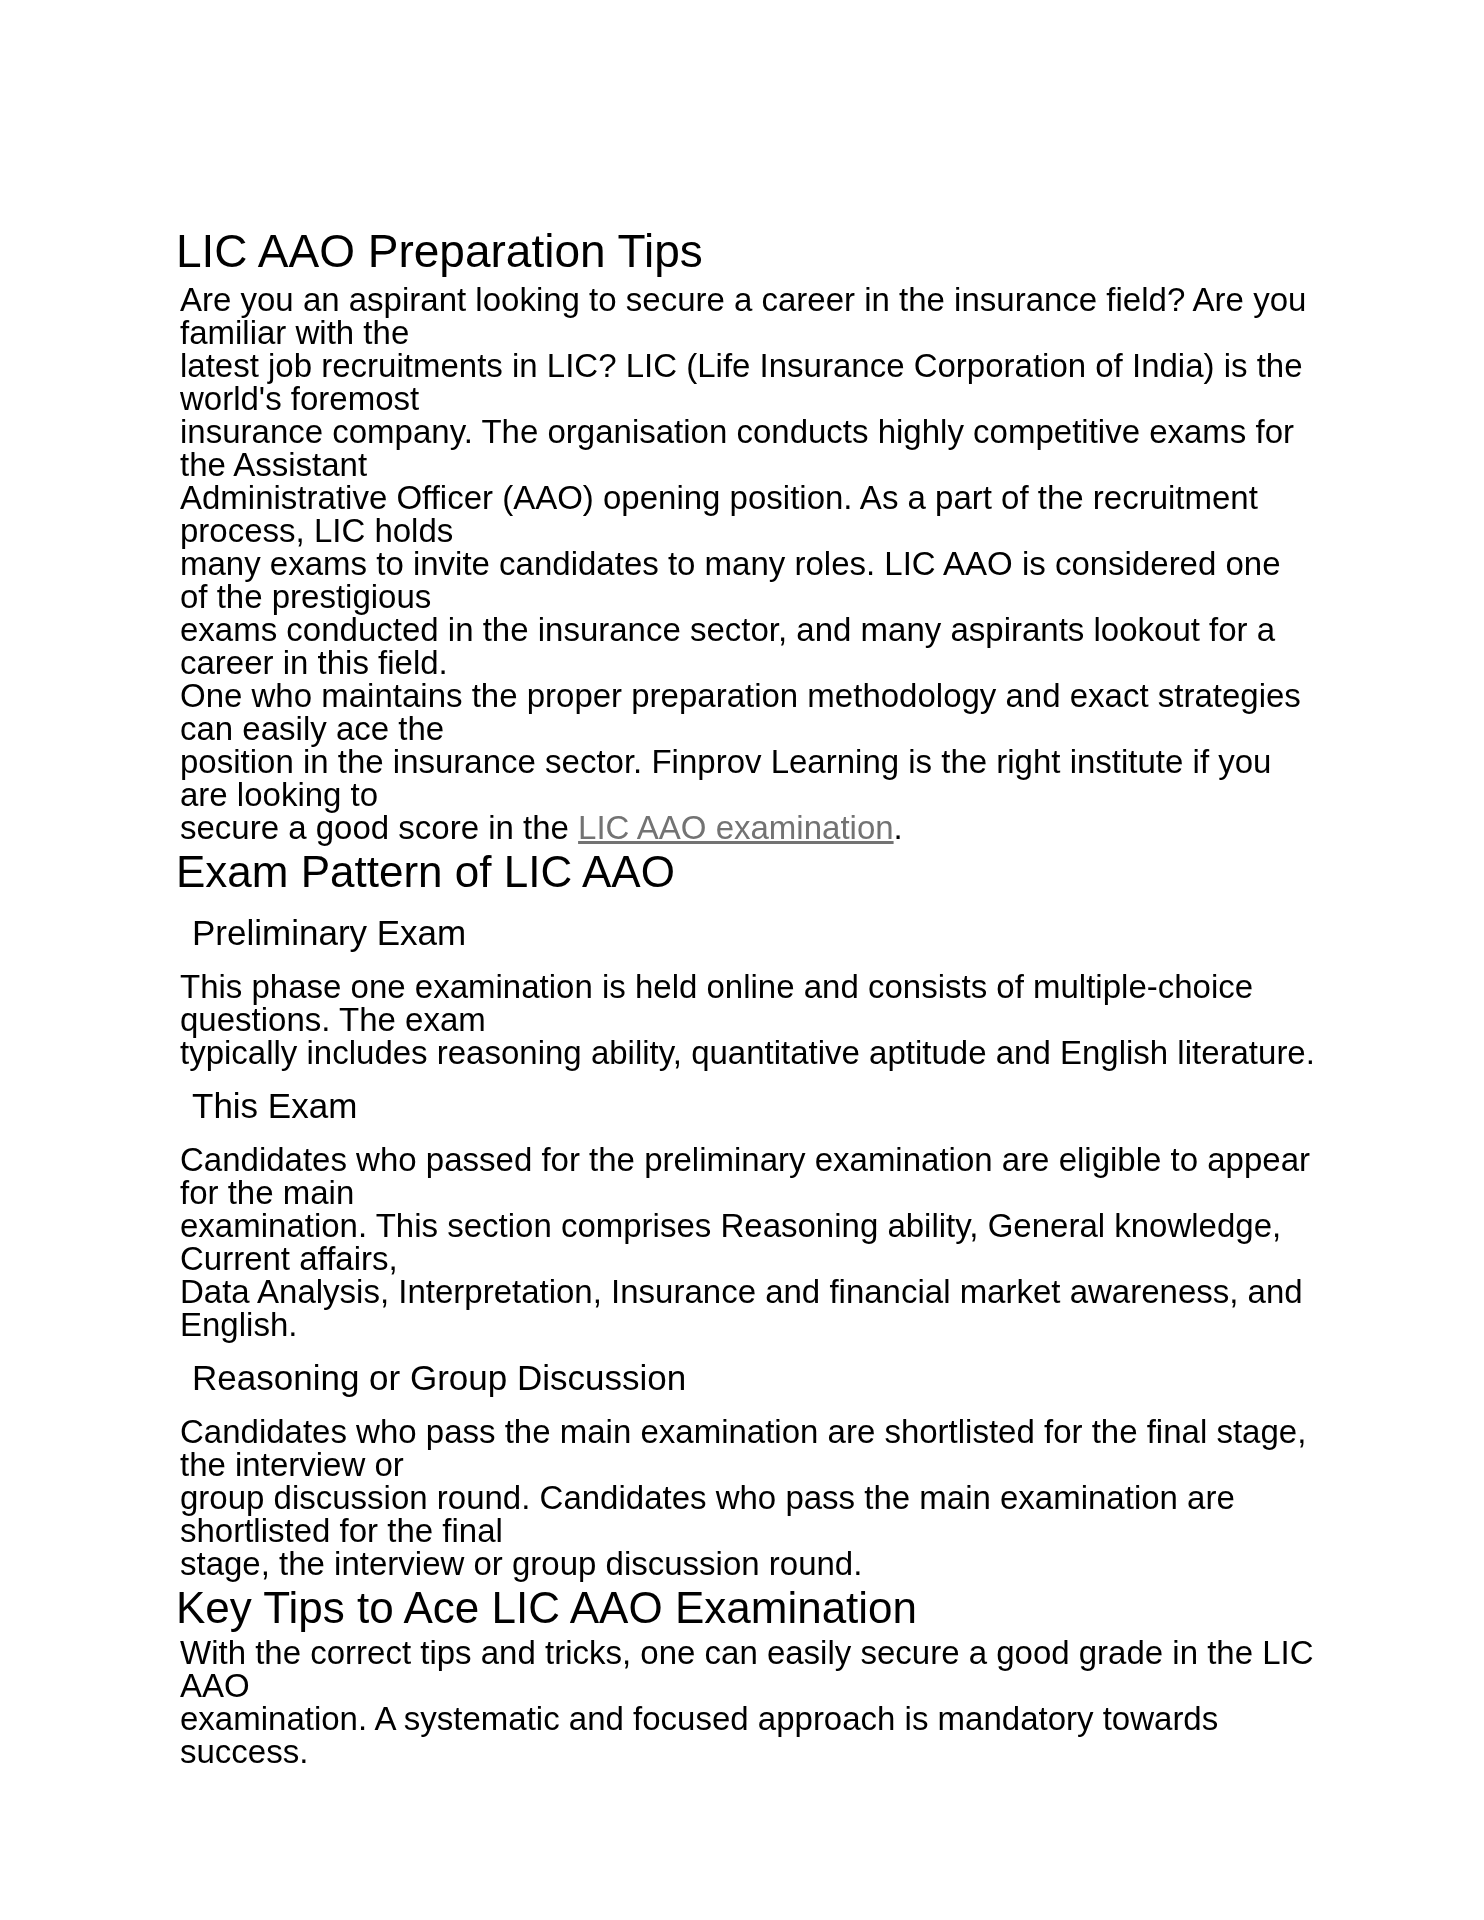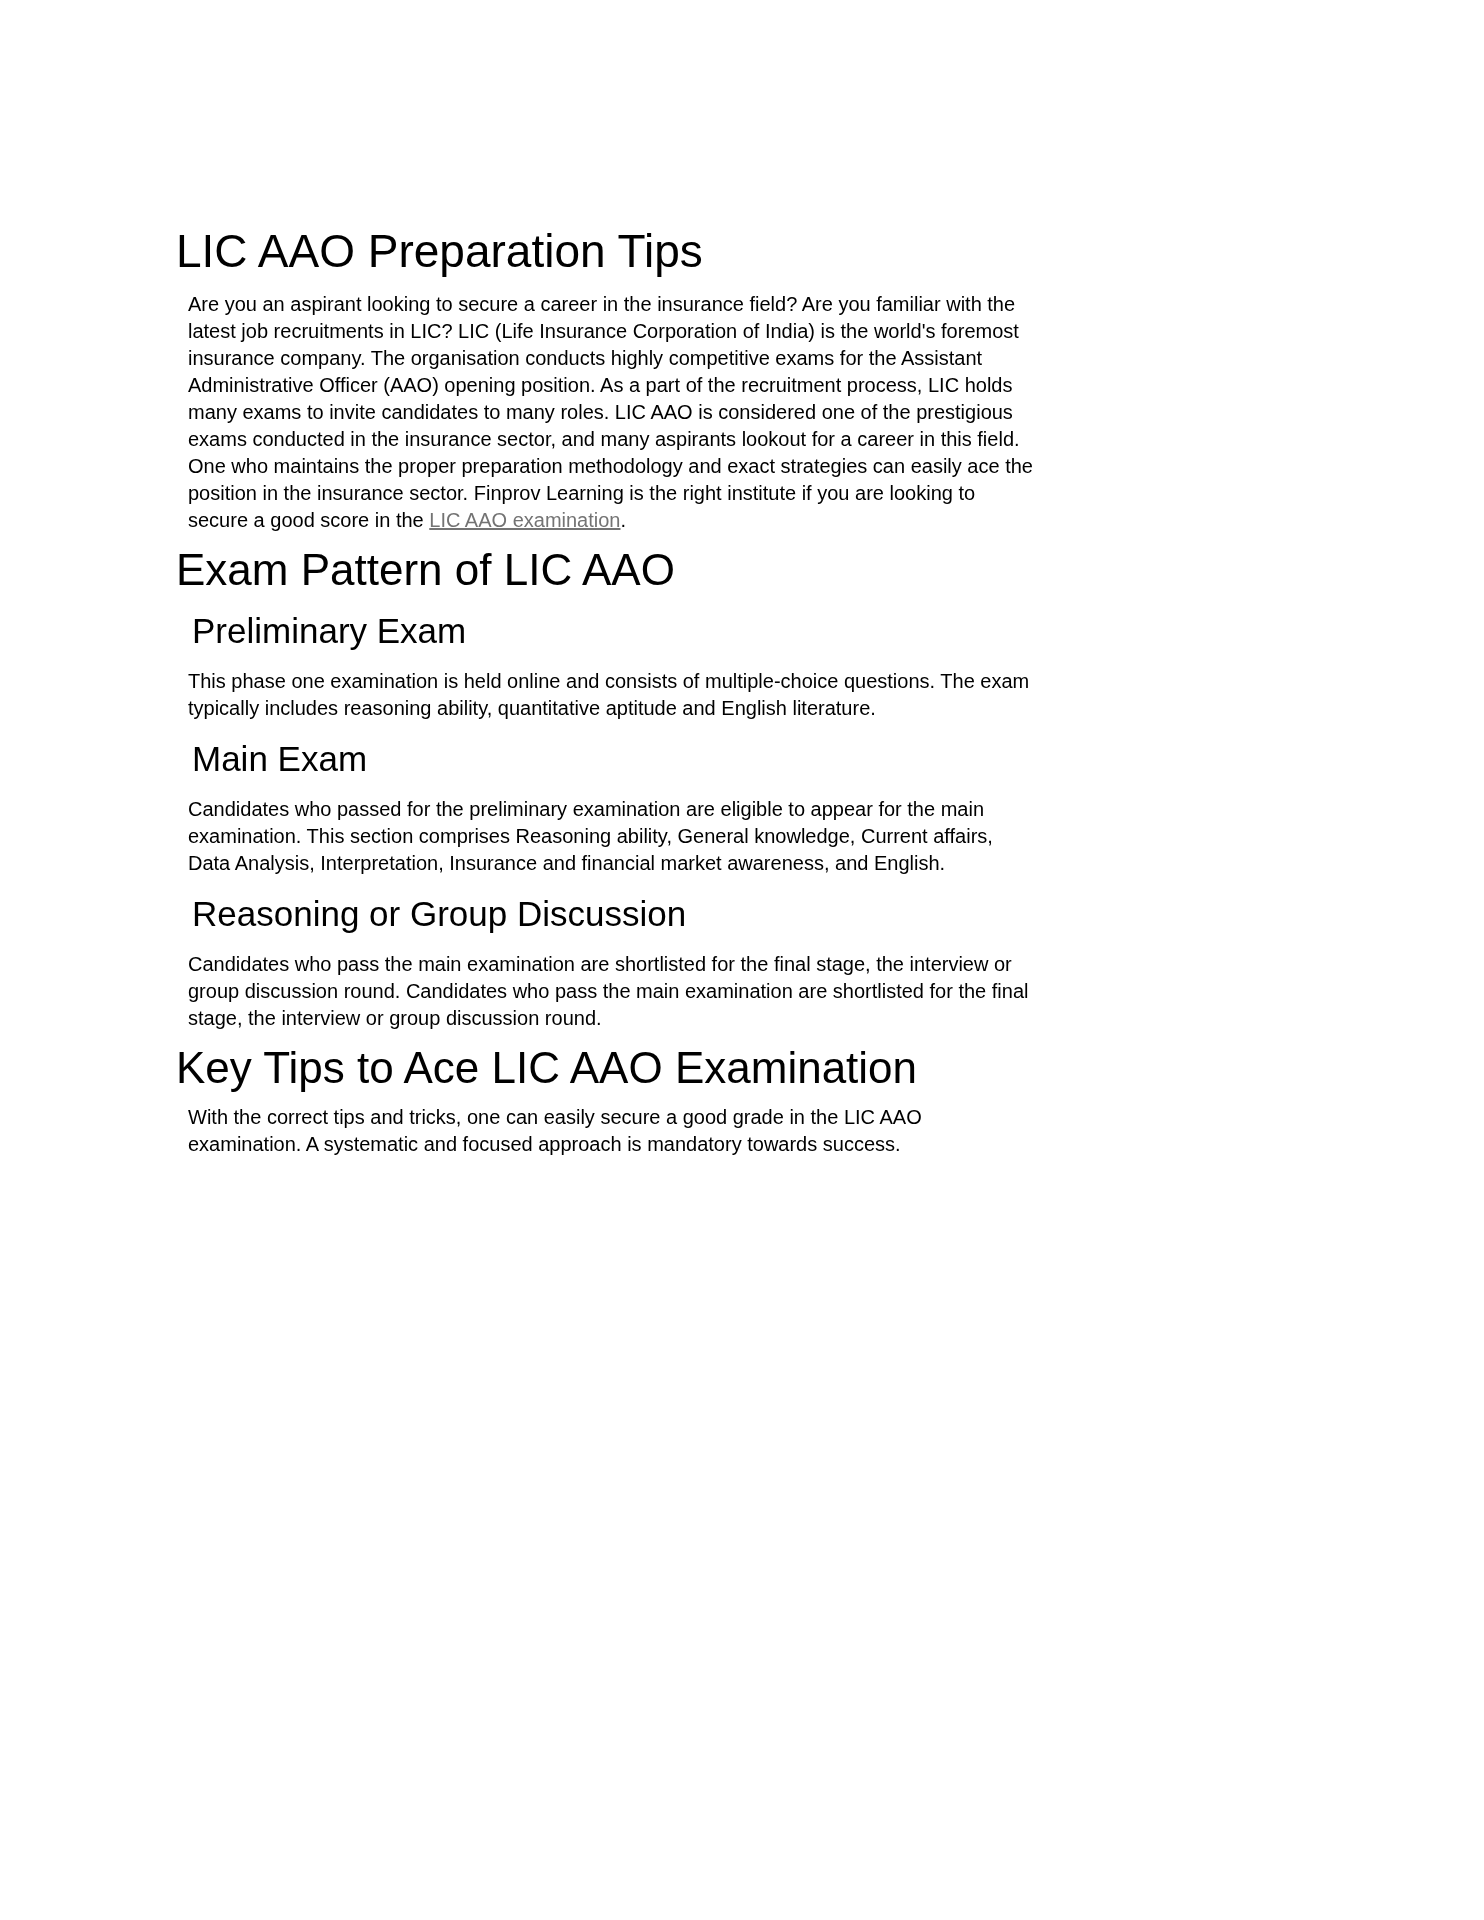--- a/index.html
+++ b/index.html
@@ -23,24 +23,24 @@
   }
   .doc-title {
     margin: 0;
     margin-top: 224px;
     font-size: 46px;
     line-height: 55px;
     font-weight: 400;
     white-space: pre-line;
   }
   p.body-text {
-    margin: 12px;
+    margin: 4px;
     width: 1136px;
-    font-size: 20px;
-    line-height: 27px;
+    font-size: 33px;
+    line-height: 33px;
     font-weight: 400;
     white-space: pre-line;
   }
   .intro { margin-top: 58px; }
   h2.doc-h2 {
     margin: 0;
     font-size: 44px;
     line-height: 48px;
     font-weight: 400;
     white-space: pre-line;
@@ -84,21 +84,21 @@
 One who maintains the proper preparation methodology and exact strategies can easily ace the
 position in the insurance sector. Finprov Learning is the right institute if you are looking to
 secure a good score in the </span><a class="doc-link">LIC AAO examination</a><span>.</span></p>
 
   <h2 class="doc-h2 mt-h2a">Exam Pattern of LIC AAO</h2>
 
   <h3 class="doc-h3 mt-h3a">Preliminary Exam</h3>
   <p class="body-text mt-p3">This phase one examination is held online and consists of multiple-choice questions. The exam
 typically includes reasoning ability, quantitative aptitude and English literature.</p>
 
-  <h3 class="doc-h3 mt-h3b">Main Exam</h3>
+  <h3 class="doc-h3 mt-h3b">This Exam</h3>
   <p class="body-text mt-p4">Candidates who passed for the preliminary examination are eligible to appear for the main
 examination. This section comprises Reasoning ability, General knowledge, Current affairs,
 Data Analysis, Interpretation, Insurance and financial market awareness, and English.</p>
 
   <h3 class="doc-h3 mt-h3c">Reasoning or Group Discussion</h3>
   <p class="body-text mt-p5">Candidates who pass the main examination are shortlisted for the final stage, the interview or
 group discussion round. Candidates who pass the main examination are shortlisted for the final
 stage, the interview or group discussion round.</p>
 
   <h2 class="doc-h2 mt-h2b">Key Tips to Ace LIC AAO Examination</h2>

